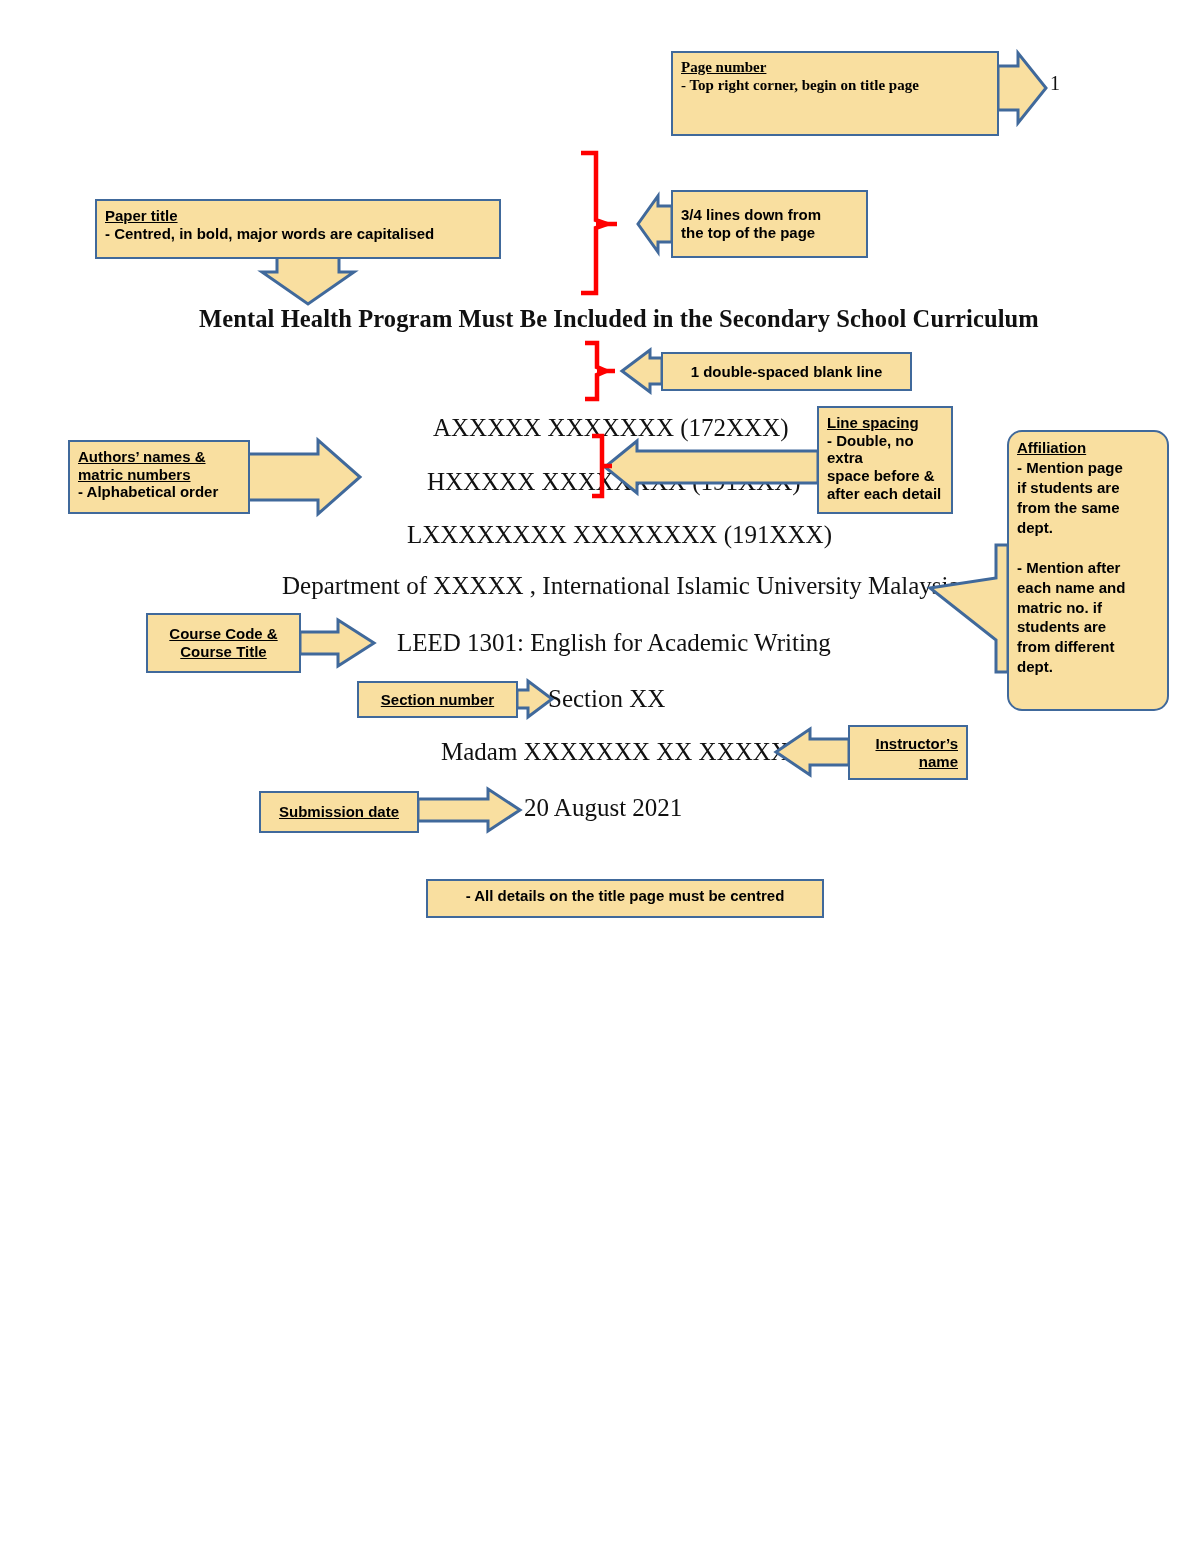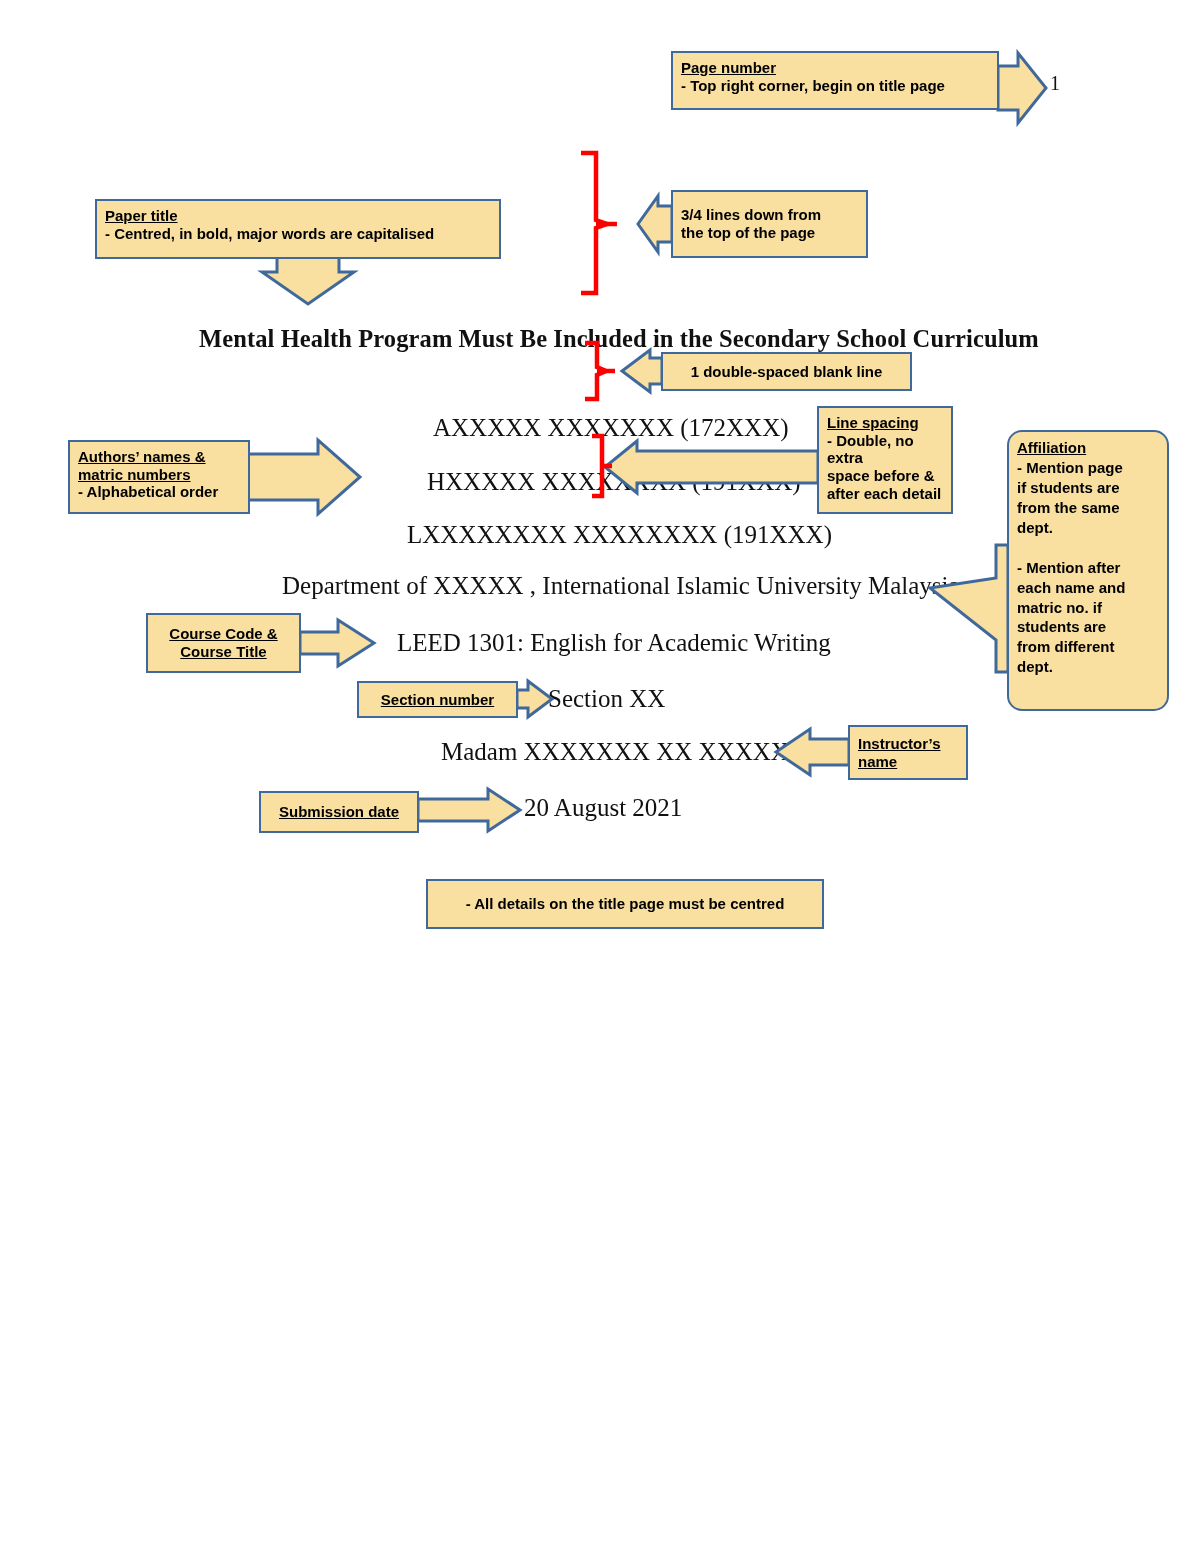--- a/index.html
+++ b/index.html
@@ -70,21 +70,21 @@
 
   <path class="arw" d="M300,632 L338,632 L338,620 L374,643 L338,666 L338,654 L300,654 Z"></path>
 
   <path class="arw" d="M517,690 L528,690 L528,681 L552,699 L528,717 L528,708 L517,708 Z"></path>
 
   <path class="arw" d="M849,739 L810,739 L810,729 L776,752 L810,775 L810,765 L849,765 Z"></path>
 
   <path class="arw" d="M418,799 L488,799 L488,789 L520,810 L488,831 L488,821 L418,821 Z"></path>
 </svg>
 
-<div class="callout" style="left:671px; top:51px; width:328px; height:59px;">
+<div class="callout" style="left:671px; top:51px; width:328px; height:85px;font-family:Liberation Serif, serif;">
   <span class="hd">Page number</span>
   <span class="ln">- Top right corner, begin on title page</span>
 </div>
 
 <div class="callout" style="left:95px; top:199px; width:406px; height:60px;">
   <span class="hd">Paper title</span>
   <span class="ln">- Centred, in bold, major words are capitalised</span>
 </div>
 
 <div class="callout" style="left:671px; top:190px; width:197px; height:68px; display:flex; flex-direction:column; justify-content:center;">
@@ -126,36 +126,36 @@
 
 <div class="callout" style="left:146px; top:613px; width:155px; height:60px; text-align:center; display:flex; flex-direction:column; justify-content:center;">
   <span class="hd">Course Code &amp;</span>
   <span class="hd">Course Title</span>
 </div>
 
 <div class="callout" style="left:357px; top:681px; width:161px; height:37px; display:flex; align-items:center; justify-content:center;">
   <span class="hd">Section number</span>
 </div>
 
-<div class="callout" style="left:848px; top:725px; width:120px; height:55px; text-align:left; display:flex; flex-direction:column; justify-content:center;">
+<div class="callout" style="left:848px; top:725px; width:120px; height:55px; text-align:right; display:flex; flex-direction:column; justify-content:center;">
   <span class="hd">Instructor’s</span>
   <span class="hd">name</span>
 </div>
 
 <div class="callout" style="left:259px; top:791px; width:160px; height:42px; display:flex; align-items:center; justify-content:center;">
   <span class="hd">Submission date</span>
 </div>
 
-<div class="callout" style="left:426px; top:879px; width:398px; height:50px; display:flex; align-items:center; justify-content:center;">
+<div class="callout" style="left:426px; top:879px; width:398px; height:39px; display:flex; justify-content:center;">
   <span class="ln">- All details on the title page must be centred</span>
 </div>
 
 <div class="doc t-num" style="left:1050px; top:72px;">1</div>
 
-<div class="doc t-title" style="left:199px; top:305px;margin-top:20px;">Mental Health Program Must Be Included in the Secondary School Curriculum</div>
+<div class="doc t-title" style="left:199px; top:305px;">Mental Health Program Must Be Included in the Secondary School Curriculum</div>
 
 <div class="doc t-body" style="left:433px; top:414px;">AXXXXX XXXXXXX (172XXX)</div>
 
 <div class="doc t-body" style="left:427px; top:468px;">HXXXXX XXXXXXXX (191XXX)</div>
 
 <div class="doc t-body" style="left:407px; top:521px;">LXXXXXXXX XXXXXXXX  (191XXX)</div>
 
 <div class="doc t-body" style="left:282px; top:572px;">Department of XXXXX , International Islamic University Malaysia</div>
 
 <div class="doc t-body" style="left:397px; top:629px;">LEED 1301: English for Academic Writing</div>

